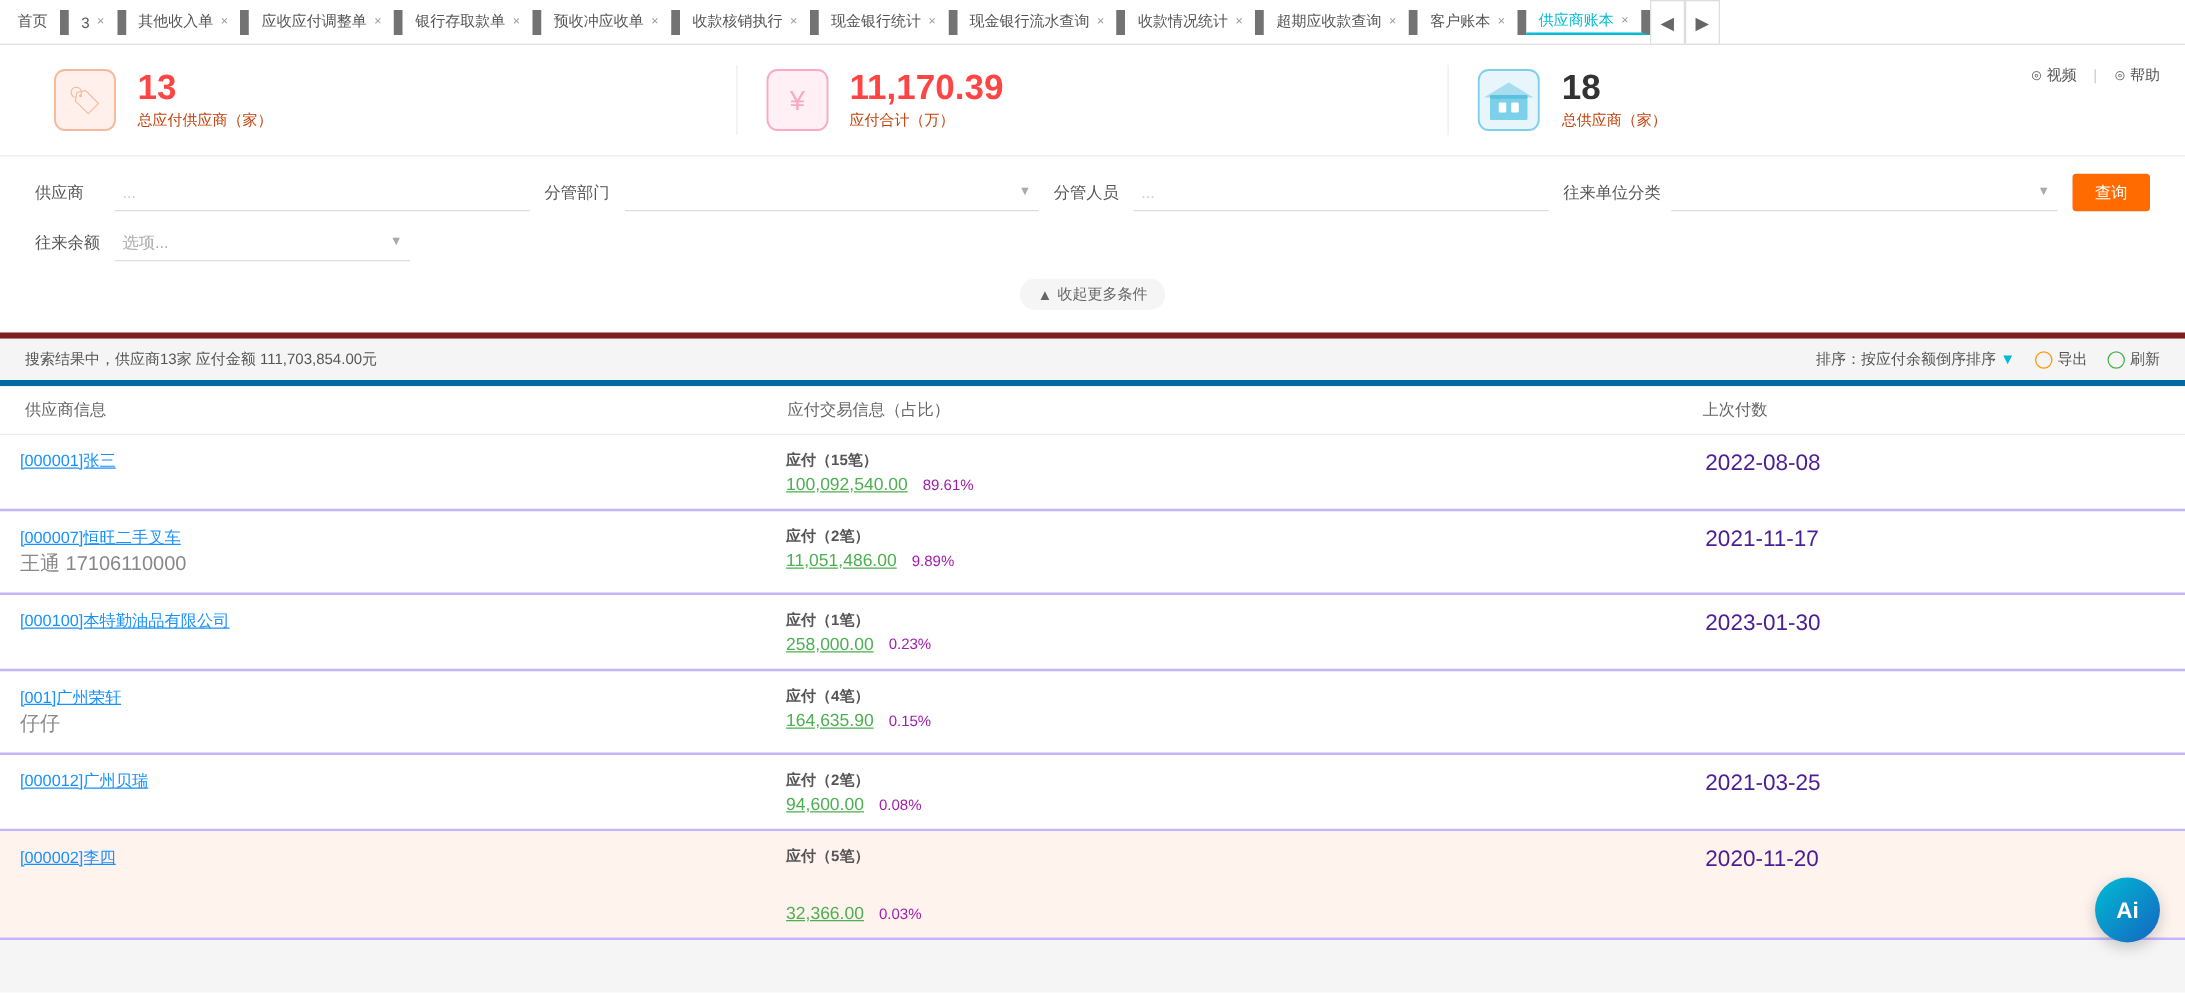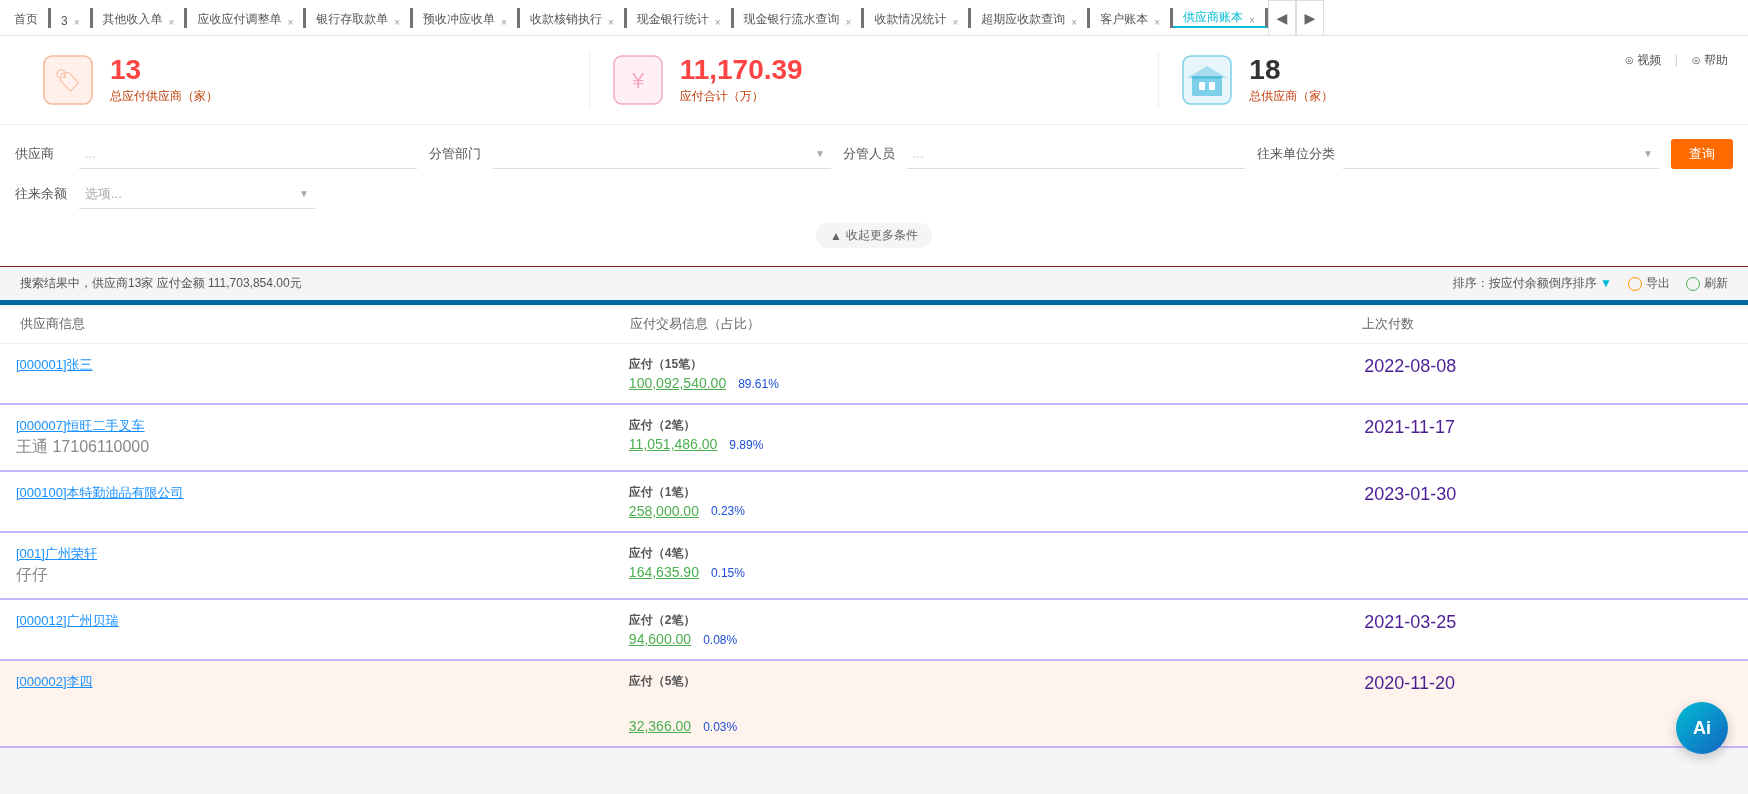--- a/index.html
+++ b/index.html
@@ -10,28 +10,28 @@
       display: flex;
       align-items: center;
       background: #fff;
       border-bottom: 1px solid #e0e0e0;
       height: 36px;
       padding: 0 4px;
       overflow: hidden;
     }
     .nav-tab {
       display: flex;
-      align-items: flex-end;
+      align-items: center;
       padding: 0 10px;
       height: 20px;
       font-size: 12px;
       color: #555;
       cursor: pointer;
       white-space: nowrap;
-      border-right: 3px solid #737373;
+      border-right: 7px solid #737373;
       flex-shrink: 0;
     }
     .nav-tab.active { color: #00bcd4; border-bottom: 2px solid #00bcd4; }
     .nav-tab .close-x { margin-left: 6px; color: #999; font-size: 10px; }
     .nav-arrow { width: 28px; height: 36px; display: flex; align-items: center; justify-content: center; cursor: pointer; font-size: 14px; color: #666; border: 1px solid #ddd; flex-shrink: 0; }
 
     
     .summary-bar {
       display: flex;
       background: #fff;
@@ -63,22 +63,22 @@
       right: 20px;
       top: 16px;
       font-size: 12px;
       color: #666;
     }
     .summary-top-right span { margin-left: 10px; cursor: pointer; color: #555; }
 
     
     .filter-section {
       background: #fff;
-      padding: 14px 15px 10px;
-      border-bottom: 1px solid #7f1d1d;
+      padding: 14px 28px 10px;
+      border-bottom: 5px solid #7f1d1d;
     }
     .filter-row {
       display: flex;
       align-items: center;
       margin-bottom: 10px;
       gap: 12px;
     }
     .filter-item {
       display: flex;
       align-items: center;
@@ -227,21 +227,21 @@
     }
     .trans-amount {
       font-size: 14px;
       color: #4caf50;
       font-weight: 500;
       text-decoration: underline;
       cursor: pointer;
     }
     .trans-percent {
       font-size: 12px;
-      color: #1d4ed8;
+      color: #a21caf;
       margin-left: 12px;
     }
     .last-pay-date {
       font-size: 18px;
       color: #4c1d95;
       padding-top: 2px;
       text-align: center;
     }
 
     

